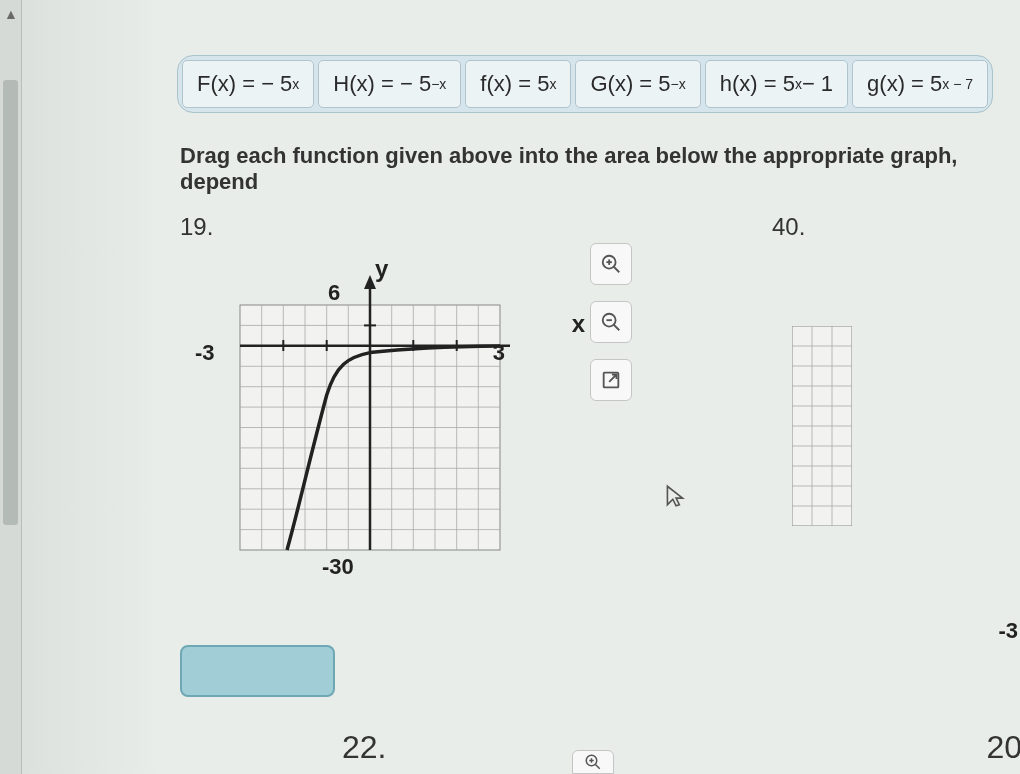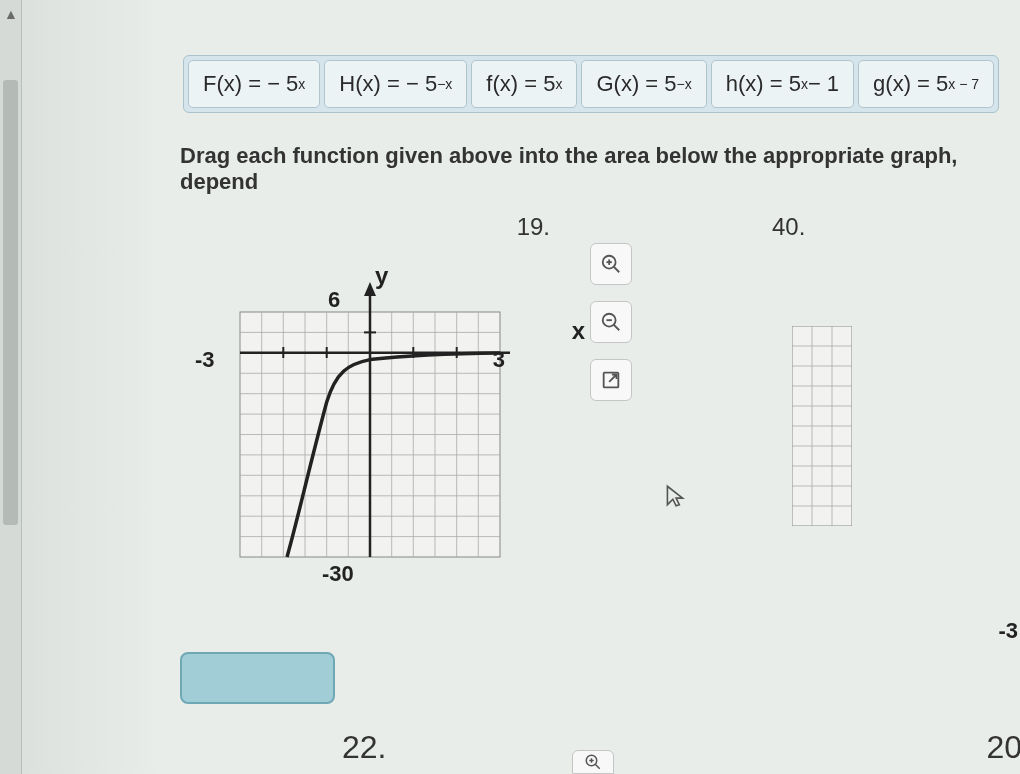--- a/index.html
+++ b/index.html
@@ -47,23 +47,23 @@
     .content {
       flex: 1;
       padding-top: 55px;
       position: relative;
     }
     .function-tiles {
       display: flex;
       gap: 4px;
       background: #d6e5eb;
       border: 1px solid #a9c2cc;
-      border-radius: 6px;
+      border-radius: 16px;
       padding: 4px;
-      margin-left: 21px;
+      margin-left: 15px;
       width: fit-content;
     }
     .function-tile {
       background: #ecf3f5;
       border: 1px solid #b0c4ce;
       border-radius: 5px;
       padding: 10px 14px;
       font-size: 22px;
       color: #2a2a2a;
       cursor: move;
@@ -86,22 +86,21 @@
       gap: 40px;
       margin-left: 18px;
       align-items: flex-start;
     }
     .problem {
       position: relative;
     }
     .problem-number {
       font-size: 24px;
       color: #333;
-      margin-bottom: 21px;
-      text-align: right;
+      margin-bottom: 14px;
     }
     .graph-area {
       position: relative;
       width: 370px;
       height: 330px;
       display: flex;
       align-items: center;
       justify-content: center;
     }
     .graph-svg {

